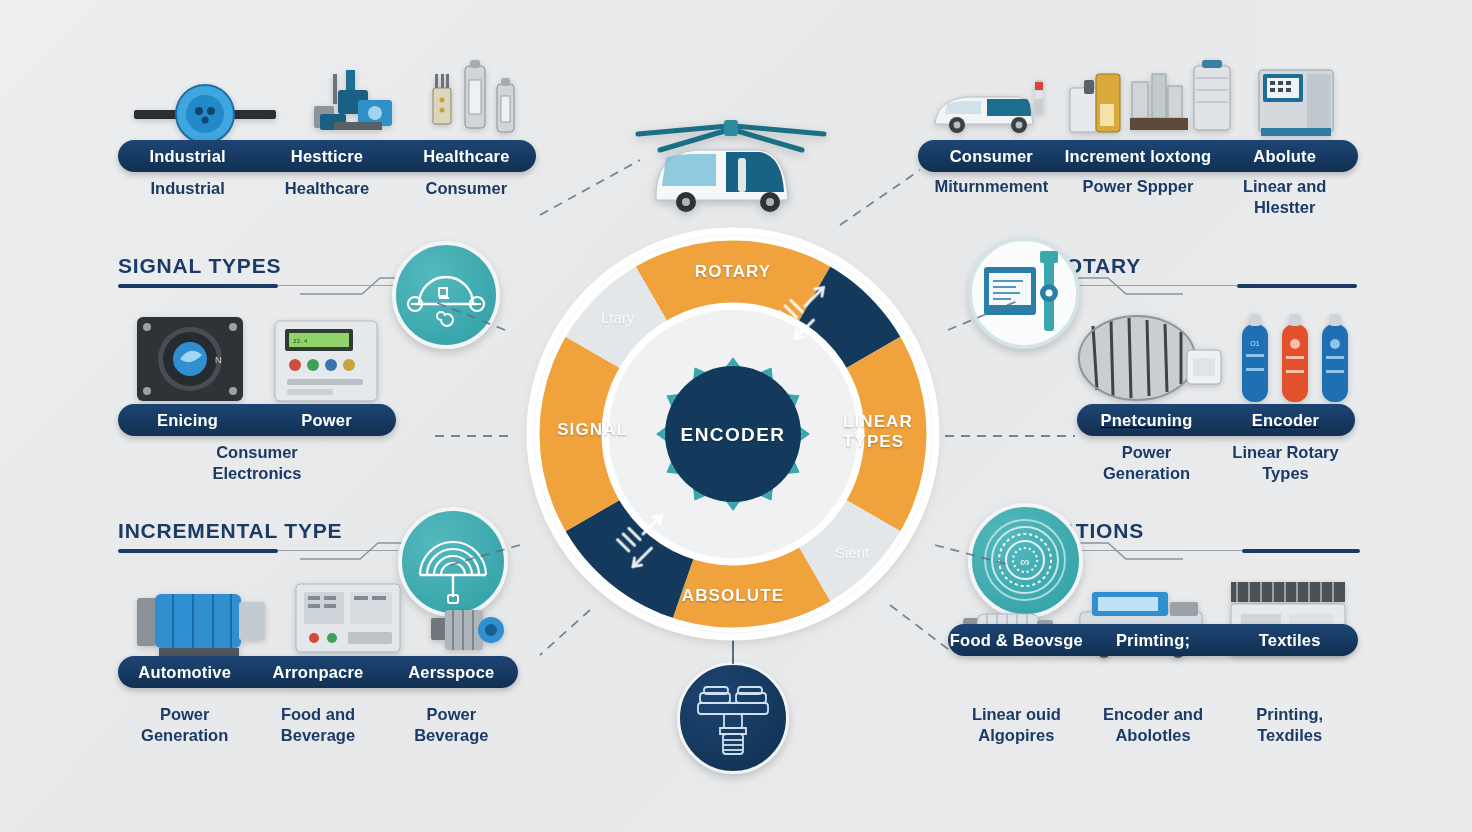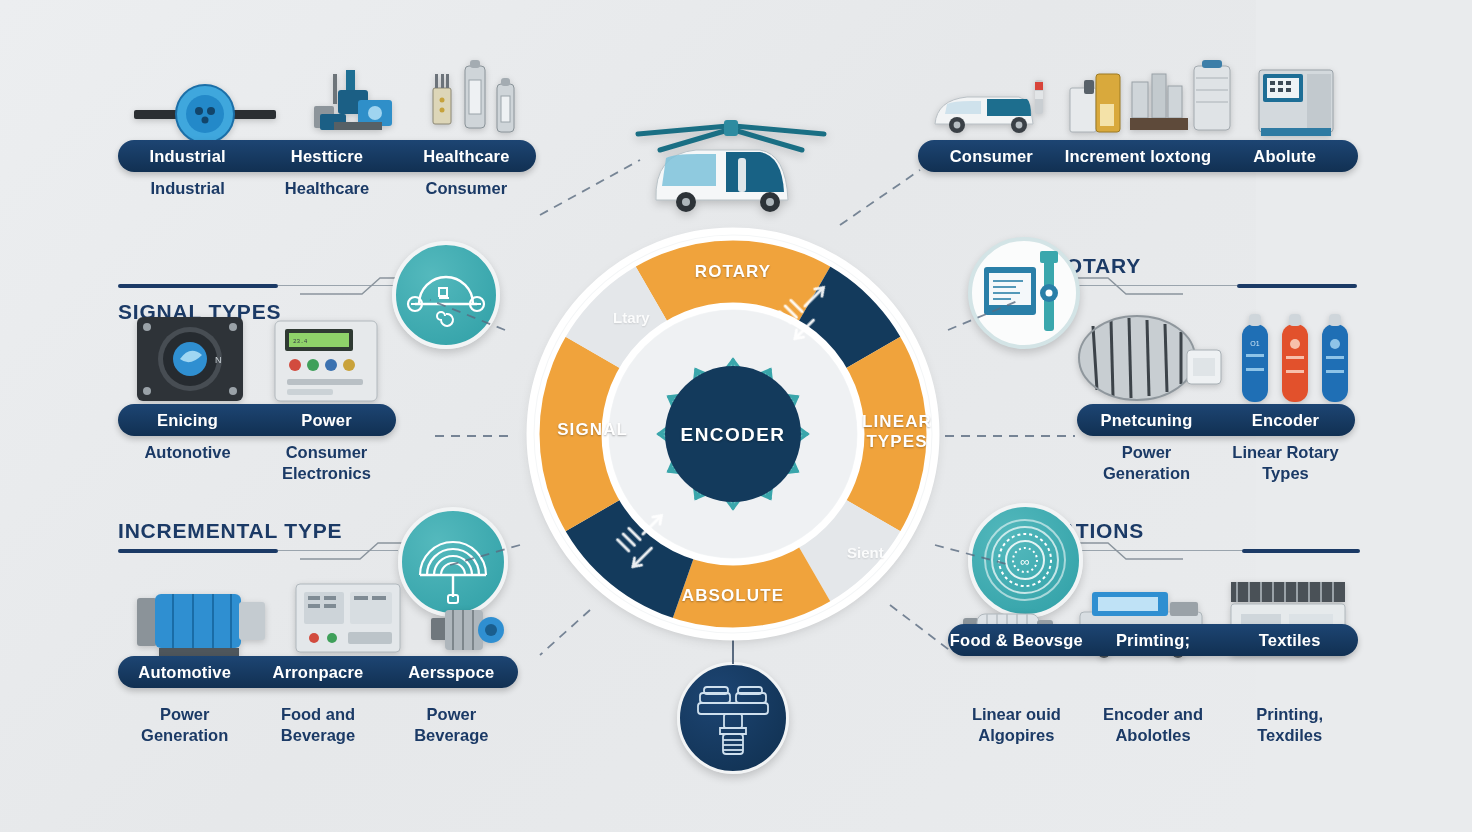--- a/index.html
+++ b/index.html
@@ -44,22 +44,22 @@
   .circ.teal { background: radial-gradient(circle at 35% 30%,#54b9bd,#2f9fa6);
     border: 4px solid #f2f4f5; }
   .circ.navy { background: radial-gradient(circle at 35% 30%,#1d4573,#0f2f4e);
     border: 3px solid #f2f4f5; }
 
   
   #wheel { position: absolute; left: 513px; top: 214px; width: 440px; height: 440px; }
   .wlabel { position: absolute; color: #fff; font-weight: 700; font-size: 17px;
     letter-spacing: 1.1px; text-align: center; text-shadow: 0 1px 2px rgba(0,0,0,.3);
     pointer-events: none; white-space: pre-line; line-height: 1.15; }
-  .ghost { position:absolute; color:#fff; font-weight:700; font-size:15px;
-    opacity:.85; text-shadow:0 1px 2px rgba(0,0,0,.15);margin-left:12px; }
+  .ghost { position:absolute; color:#fff; font-weight:400; font-size:15px;
+    opacity:.85; text-shadow:0 1px 2px rgba(0,0,0,.15); }
 </style>
 </head>
 <body>
 
 <div id="stage">
 
   <div class="strip" style="left:120px;top:52px;width:415px;height:92px;">
     <div class="ph" style="width:150px;height:60px;">
       <svg width="150" height="60" viewBox="0 0 150 60">
         <rect x="4" y="26" width="48" height="9" rx="2" fill="#2b2f33"></rect>
@@ -164,22 +164,28 @@
         <rect x="14" y="68" width="70" height="8" fill="#2f7ba3"></rect>
       </svg>
     </div>
   </div>
 
   <div class="pill" style="left:918px;top:140px;width:440px;height:32px;">
     <span>Consumer</span>
     <span>Increment loxtong</span>
     <span>Abolute</span>
   </div>
-
-  <div class="sec-head" style="left:118px;top:254px;margin-top:46px;">
+  <div class="caps" style="left:918px;top:176px;width:440px;white-space:pre-line;">
+    <span>Miturnmement</span>
+    <span>Power Sppper</span>
+    <span>Linear and
+Hlestter</span>
+  </div>
+
+  <div class="sec-head" style="left:118px;top:254px;">
     <div class="ttl">SIGNAL TYPES</div>
   </div>
   <div class="sec-rule" style="left:118px;top:284px;width:280px;">
     <div class="solid" style="width:160px;"></div>
     <div class="thin" style="left:160px;width:120px;"></div>
   </div>
   <svg class="dash-svg" style="position:absolute;left:300px;top:272px;" width="110" height="26">
     <path d="M0 22 L62 22 L80 6 L110 6" fill="none" stroke="#8a949d" stroke-width="1.4"></path>
   </svg>
 
@@ -346,21 +352,20 @@
         <rect x="16" y="72" width="46" height="6" rx="2" fill="#cbd2d6"></rect>
       </svg>
     </div>
   </div>
 
   <div class="pill" style="left:118px;top:404px;width:278px;height:32px;">
     <span>Enicing</span>
     <span>Power</span>
   </div>
   <div class="caps" style="left:118px;top:442px;width:278px;white-space:pre-line;">
-    <span>Autonotive</span>
     <span>Consumer
 Electronics</span>
   </div>
 
   <div class="strip" style="left:1072px;top:308px;width:290px;height:98px;">
     <div class="ph" style="width:150px;height:96px;">
       <svg width="150" height="96" viewBox="0 0 150 96">
         <ellipse cx="62" cy="48" rx="58" ry="42" fill="#c8ced2"></ellipse>
         <g stroke="#3c4349" stroke-width="3">
           <line x1="18" y1="16" x2="22" y2="80"></line>
@@ -395,21 +400,21 @@
           <rect x="92" y="14" width="26" height="78" rx="12" fill="#1f6fb5"></rect>
           <rect x="99" y="4" width="12" height="12" rx="4" fill="#cfd6db"></rect>
           <circle cx="105" cy="34" r="5" fill="#8ec4e8"></circle>
           <rect x="96" y="46" width="18" height="3" fill="#8ec4e8"></rect>
             <rect x="96" y="60" width="18" height="3" fill="#8ec4e8"></rect>
         </g>
       </svg>
     </div>
   </div>
 
-  <div class="pill" style="left:1077px;top:404px;width:278px;height:32px;">
+  <div class="pill" style="left:1077px;top:404px;width:278px;height:32px;text-decoration:underline;">
     <span>Pnetcuning</span>
     <span>Encoder</span>
   </div>
   <div class="caps" style="left:1077px;top:442px;width:278px;white-space:pre-line;">
     <span>Power
 Generation</span>
     <span>Linear  Rotary
 Types</span>
   </div>
 
@@ -672,21 +677,21 @@
           <path d="M16 4 L16 30"></path>
             <path d="M11 23 L16 30 L21 23"></path>
           <path d="M-14 6 L2 6 M-14 14 L2 14 M-14 22 L2 22"></path>
         </g>
       </g>
     </svg>
 
     
     <div class="wlabel" style="left:150px;top:210px;width:140px;font-size:19px;letter-spacing:1.4px;">ENCODER</div>
     <div class="wlabel" style="left:160px;top:48px;width:120px;">ROTARY</div>
-    <div class="wlabel" style="left:330px;top:198px;width:108px;text-align:center;">LINEAR
+    <div class="wlabel" style="left:330px;top:198px;width:108px;text-align:left;">LINEAR
 TYPES</div>
     <div class="wlabel" style="left:160px;top:372px;width:120px;">ABSOLUTE</div>
     <div class="wlabel" style="left:5px;top:206px;width:110px;text-align:right;">SIGNAL</div>
 
     <div class="ghost" style="left:88px;top:95px;">Ltary</div>
     <div class="ghost" style="left:322px;top:330px;">Sient</div>
   </div>
 
 </div>
 

